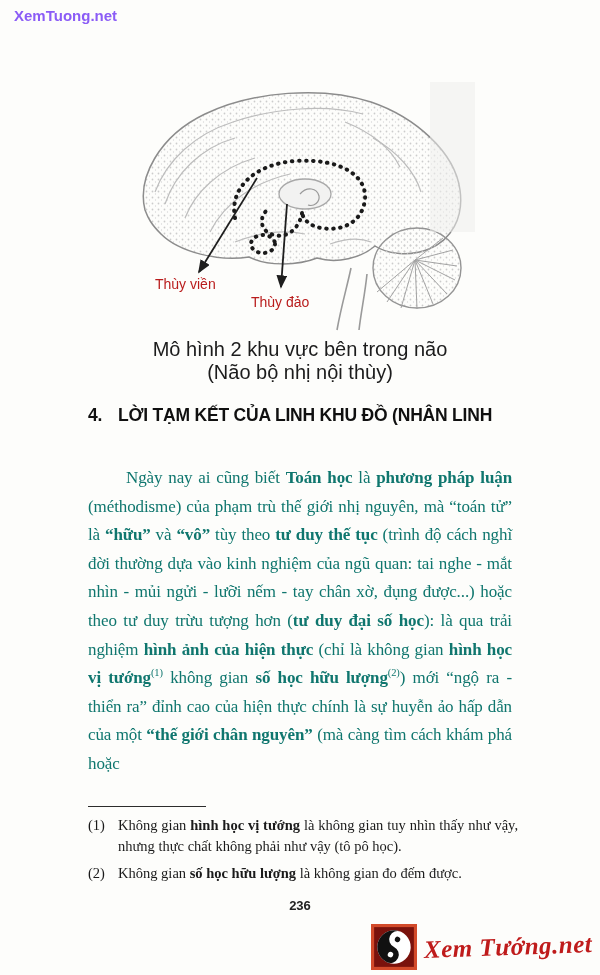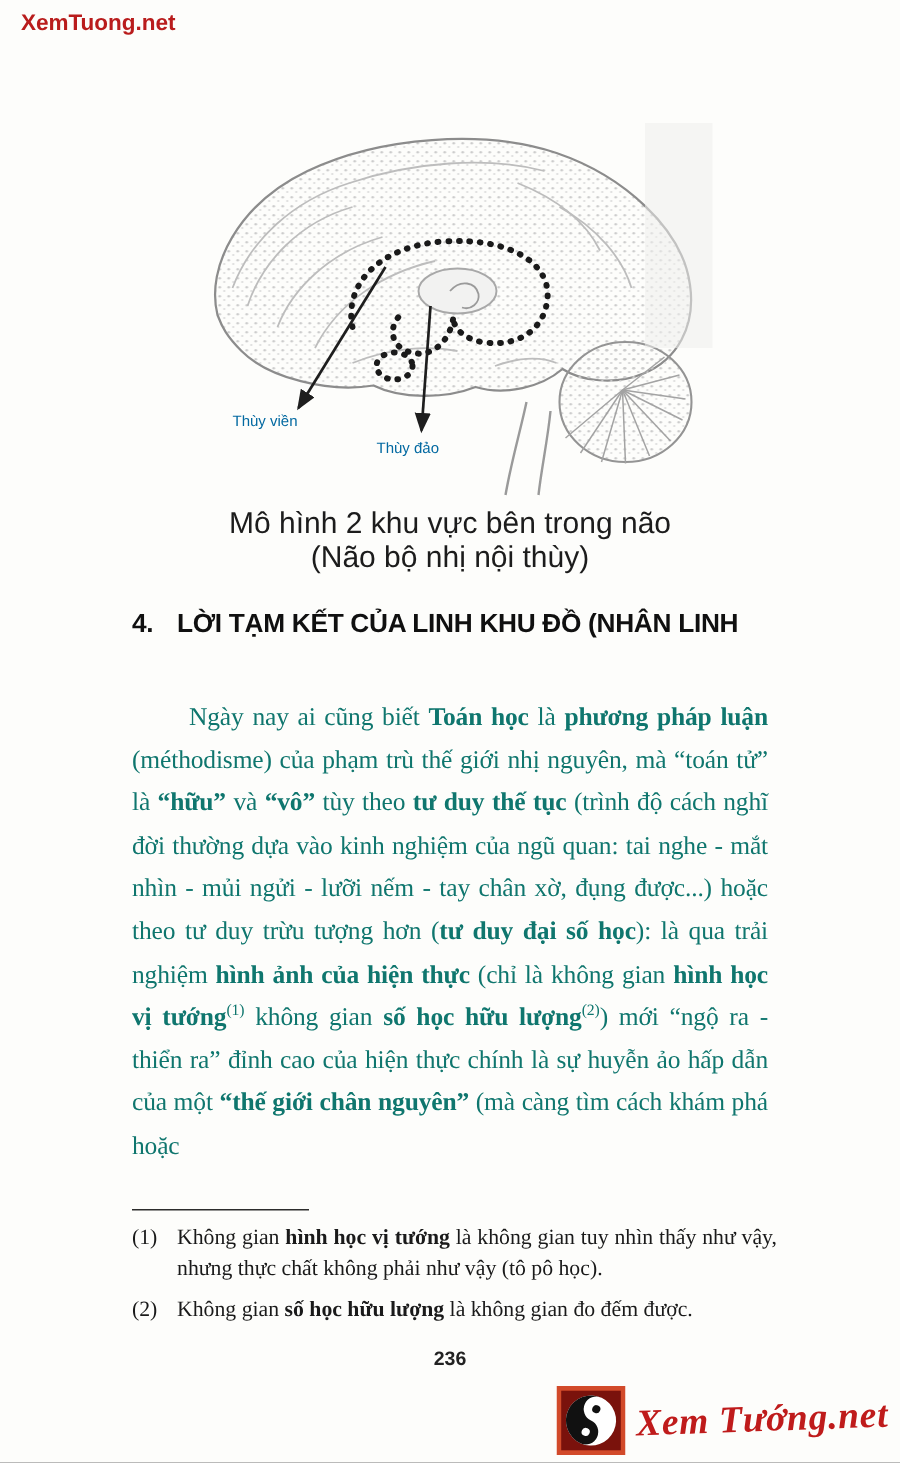--- a/index.html
+++ b/index.html
@@ -4,27 +4,27 @@
 <style>
   html,body{margin:0;padding:0;background:#888;}
   .page{
     position:relative;width:600px;height:975px;margin:0 auto;
     background:#fdfdfb;overflow:hidden;
     font-family:"Liberation Serif","DejaVu Serif",serif;color:#191919;
   }
   .watermark{
     position:absolute;left:14px;top:7px;
     font-family:"Liberation Sans","DejaVu Sans",sans-serif;
-    font-weight:bold;font-size:15px;color:#b91c1c;
+    font-weight:bold;font-size:15px;color:#8b5cf6;
   }
   .figure{position:absolute;left:115px;top:82px;width:360px;height:250px;margin:0;}
   .scan-shade{position:absolute;left:315px;top:0;width:45px;height:150px;background:#efeeec;opacity:.55;}
   .fig-label{
     position:absolute;font-family:"Liberation Sans","DejaVu Sans",sans-serif;
-    font-size:10px;color:#0369a1;white-space:nowrap;
+    font-size:14px;color:#b91c1c;white-space:nowrap;
   }
   .caption{
     position:absolute;left:0;top:338px;width:600px;text-align:center;
     font-family:"Liberation Sans","DejaVu Sans",sans-serif;
     font-size:20px;line-height:23px;color:#1c1c1c;
   }
   .heading{
     position:absolute;left:88px;top:402px;width:440px;display:flex;
     font-family:"Liberation Sans","DejaVu Sans",sans-serif;
     font-weight:bold;font-size:17.5px;line-height:27px;color:#101010;letter-spacing:-0.2px;

